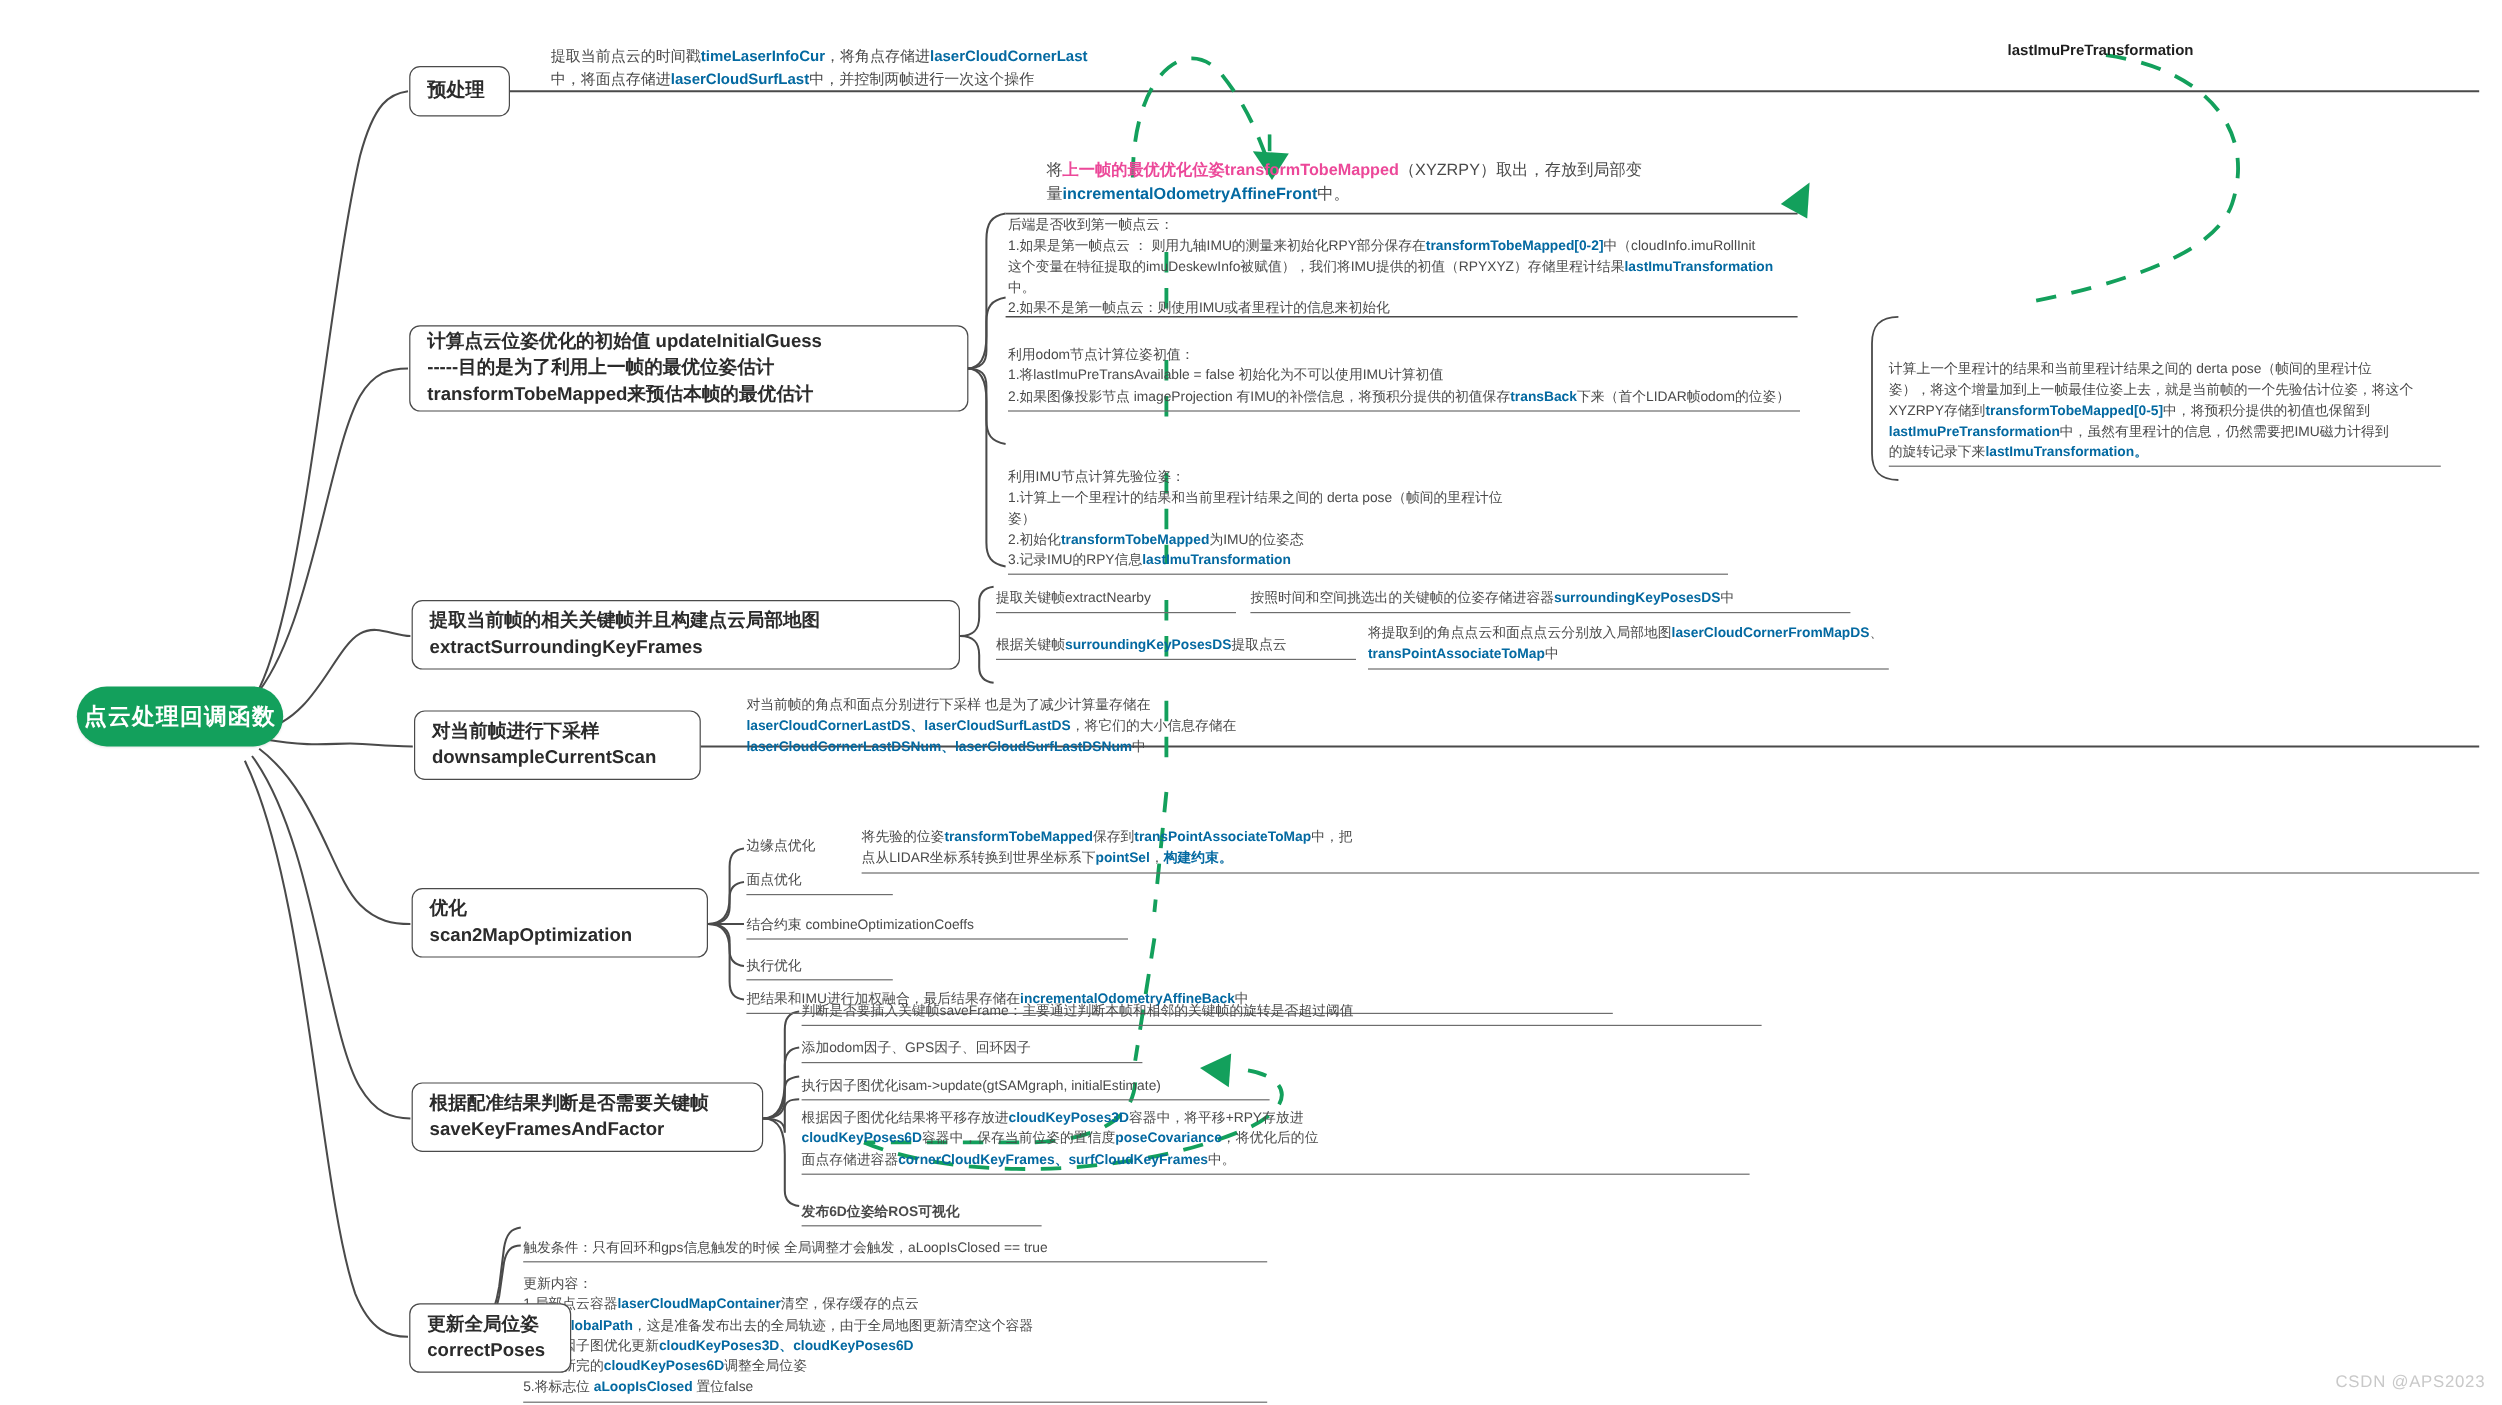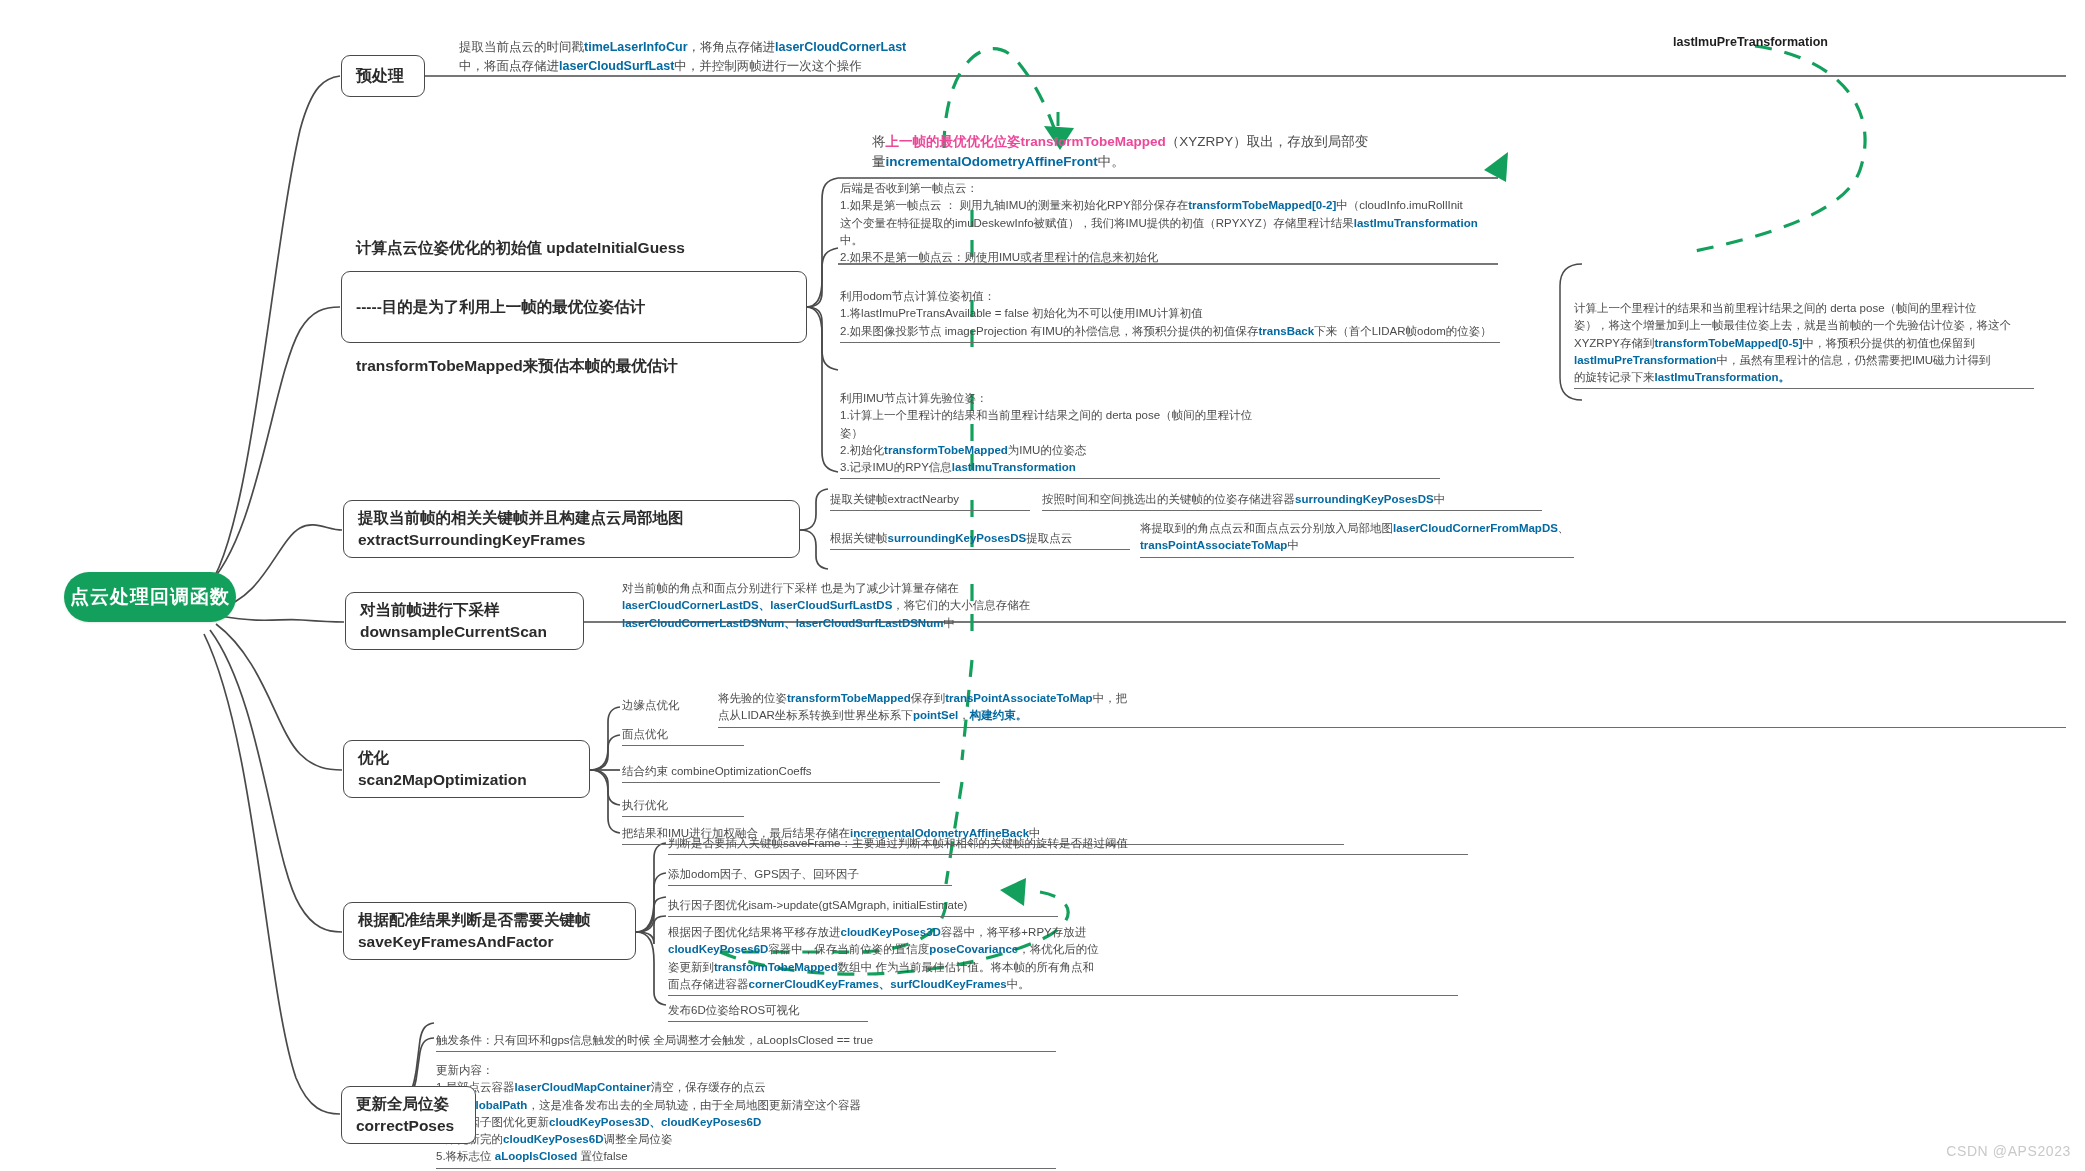--- a/index.html
+++ b/index.html
@@ -146,21 +146,21 @@
   </svg>
 
   <div class="root-node" style="left:64px;top:572px;width:172px;height:50px;font-size:19px;">
     <span>点云处理回调函数</span>
   </div>
 
   <div class="box" style="left:341px;top:55px;width:84px;height:42px;font-size:16px;">
     <span class="ln">预处理</span>
   </div>
 
-  <div class="box" style="left:341px;top:271px;width:466px;height:72px;font-size:15.5px;gap:37px;">
+  <div class="box" style="left:341px;top:271px;width:466px;height:72px;font-size:15.5px;">
     <span class="ln">计算点云位姿优化的初始值 updateInitialGuess</span>
     <span class="ln">-----目的是为了利用上一帧的最优位姿估计</span>
     <span class="ln">transformTobeMapped来预估本帧的最优估计</span>
   </div>
 
   <div class="box" style="left:343px;top:500px;width:457px;height:58px;font-size:15.5px;">
     <span class="ln">提取当前帧的相关关键帧并且构建点云局部地图</span>
     <span class="ln">extractSurroundingKeyFrames</span>
   </div>
 
@@ -262,24 +262,23 @@
   </div>
   <div class="leaf t11 ul" style="left:668px;top:866px;width:284px;">
     <div>添加odom因子、GPS因子、回环因子</div>
   </div>
   <div class="leaf t11 ul" style="left:668px;top:897px;width:390px;">
     <div>执行因子图优化isam-&gt;update(gtSAMgraph, initialEstimate)</div>
   </div>
   <div class="leaf t11 ul" style="left:668px;top:924px;width:790px;">
     <div>根据因子图优化结果将平移存放进<b>cloudKeyPoses3D</b>容器中，将平移+RPY存放进</div>
     <div><b>cloudKeyPoses6D</b>容器中，保存当前位姿的置信度<b>poseCovariance</b>，将优化后的位</div>
-    <div>姿更新到<b>transformTobeMapped</b>数组中 作为当前最佳估计值。将本帧的所有角点和</div>
     <div>面点存储进容器<b>cornerCloudKeyFrames、surfCloudKeyFrames</b>中。</div>
   </div>
-  <div class="leaf t11 ul" style="left:668px;top:1002px;width:200px;">
+  <div class="leaf t11 ul" style="left:668px;top:1002px;width:200px;font-weight:bold;">
     <div>发布6D位姿给ROS可视化</div>
   </div>
 
   <div class="leaf t11 ul" style="left:436px;top:1032px;width:620px;">
     <div>触发条件：只有回环和gps信息触发的时候 全局调整才会触发，aLoopIsClosed == true</div>
   </div>
   <div class="leaf t11 ul" style="left:436px;top:1062px;width:620px;">
     <div>更新内容：</div>
     <div>1.局部点云容器<b>laserCloudMapContainer</b>清空，保存缓存的点云</div>
     <div>2.清空<b>globalPath</b>，这是准备发布出去的全局轨迹，由于全局地图更新清空这个容器</div>

